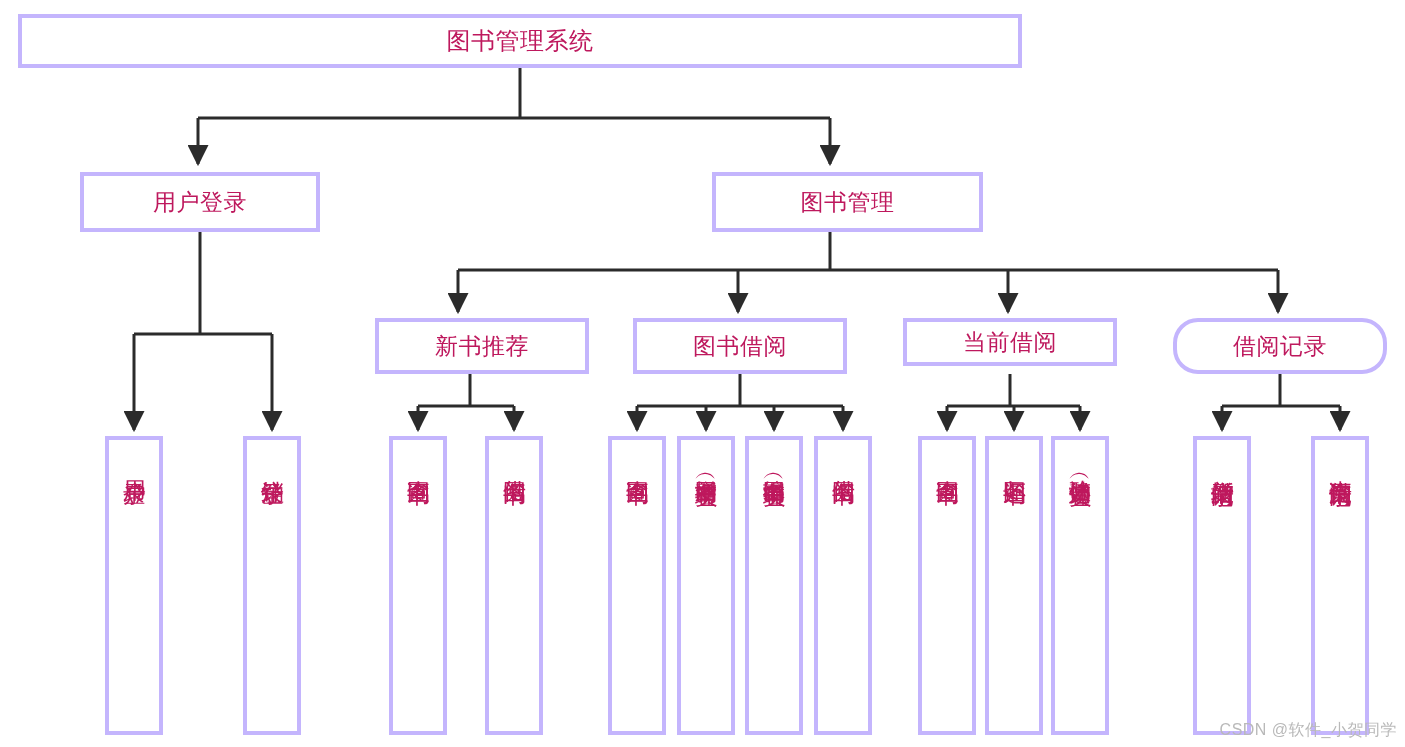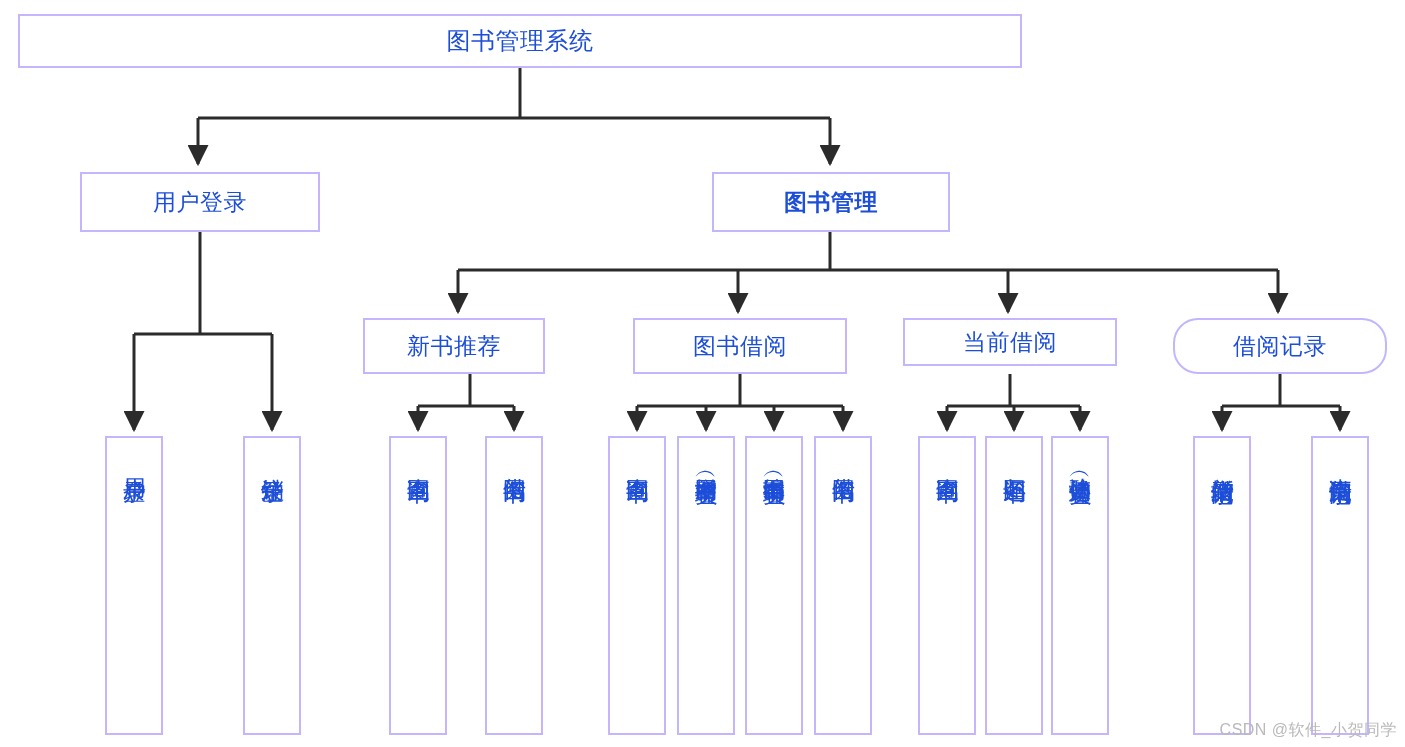--- a/index.html
+++ b/index.html
@@ -21,25 +21,25 @@
     position: absolute;
     left: 0;
     top: 0;
     width: 1405px;
     height: 747px;
   }
   .node {
     position: absolute;
     box-sizing: border-box;
     background: #ffffff;
-    border: 2px solid #c4b5fd;
+    border: 4px solid #c4b5fd;
     display: flex;
     align-items: center;
     justify-content: center;
-    color: #1d4ed8;
+    color: #be185d;
   }
   .node .label {
     display: block;
     text-align: center;
     line-height: 1.0;
   }
   .node.horiz .label {
     font-size: 23px;
     letter-spacing: 0.5px;
     white-space: nowrap;
@@ -131,25 +131,25 @@
     </g>
   </svg>
 
   <div class="node root horiz" style="left:18px; top:14px; width:1004px; height:54px;">
     <span class="label">图书管理系统</span>
   </div>
 
   <div class="node horiz" style="left:80px; top:172px; width:240px; height:60px;">
     <span class="label">用户登录</span>
   </div>
-  <div class="node horiz" style="left:712px; top:172px; width:238px; height:60px;font-weight:bold;">
+  <div class="node horiz" style="left:712px; top:172px; width:271px; height:60px;">
     <span class="label">图书管理</span>
   </div>
 
-  <div class="node horiz" style="left:363px; top:318px; width:182px; height:56px;">
+  <div class="node horiz" style="left:375px; top:318px; width:214px; height:56px;">
     <span class="label">新书推荐</span>
   </div>
   <div class="node horiz" style="left:633px; top:318px; width:214px; height:56px;">
     <span class="label">图书借阅</span>
   </div>
   <div class="node horiz" style="left:903px; top:318px; width:214px; height:48px;">
     <span class="label">当前借阅</span>
   </div>
   <div class="node horiz" style="left:1173px; top:318px; width:214px; height:56px;border-radius:25px;">
     <span class="label">借阅记录</span>

